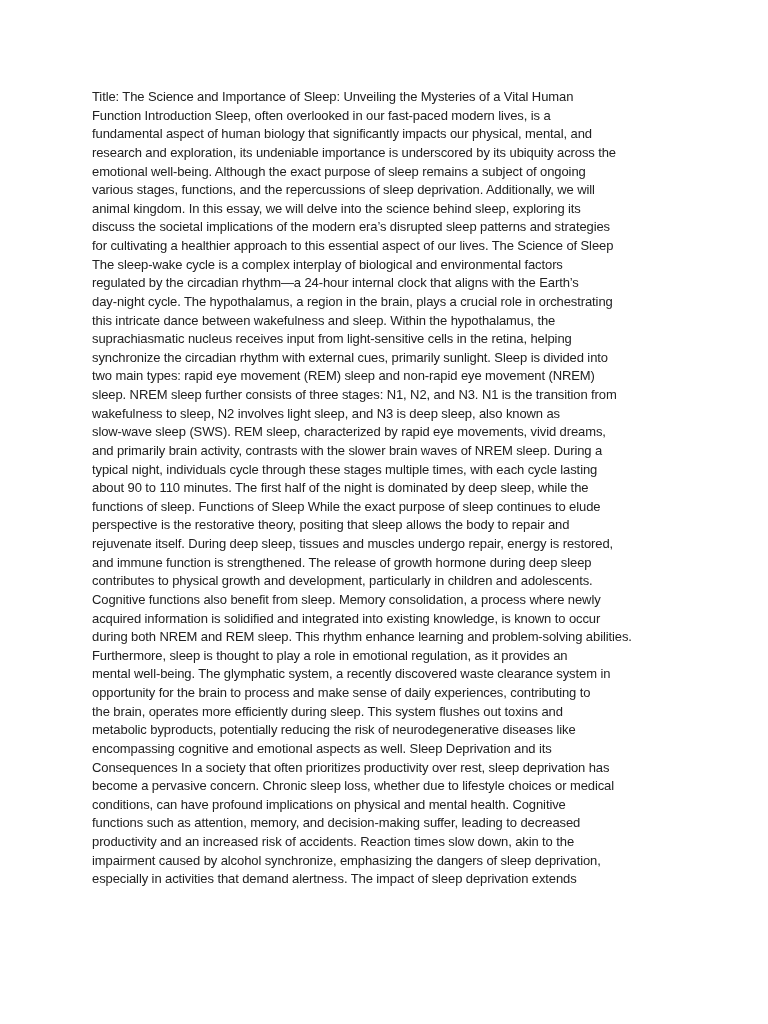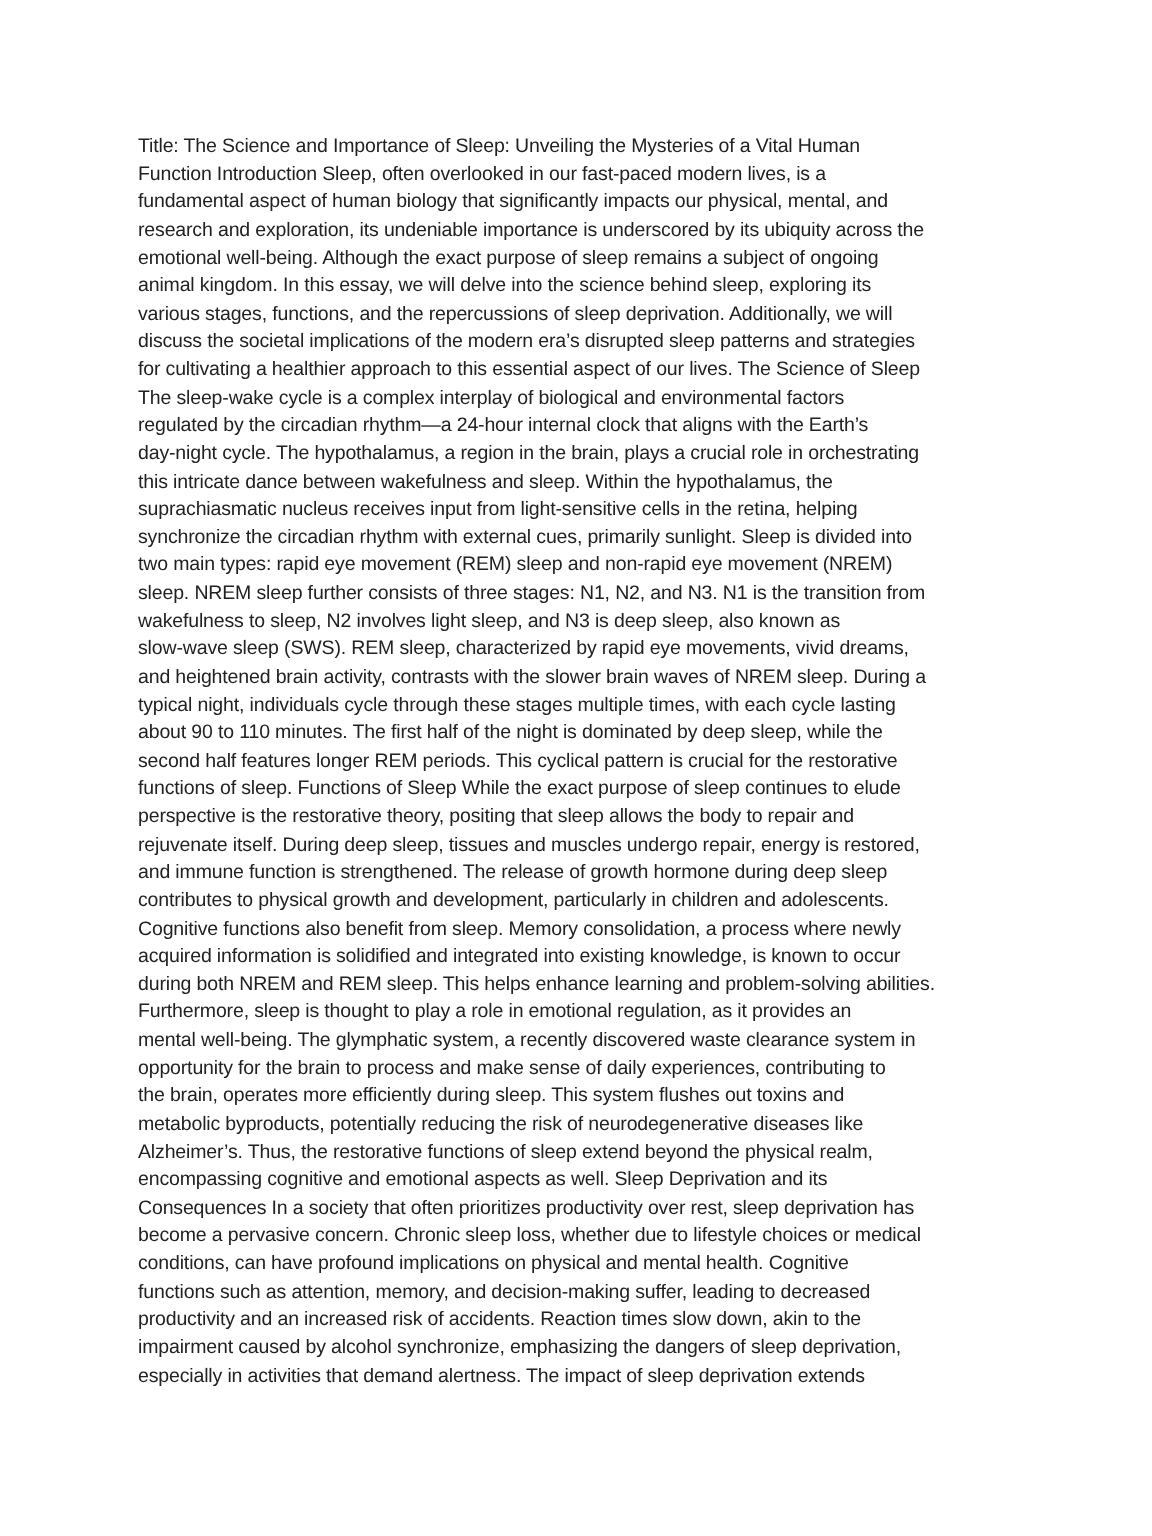--- a/index.html
+++ b/index.html
@@ -32,52 +32,50 @@
 </head>
 <body>
 
 <div class="page">
   <div class="textblock">
       <div class="text-line">Title: The Science and Importance of Sleep: Unveiling the Mysteries of a Vital Human</div>
       <div class="text-line">Function Introduction Sleep, often overlooked in our fast-paced modern lives, is a</div>
       <div class="text-line">fundamental aspect of human biology that significantly impacts our physical, mental, and</div>
       <div class="text-line">research and exploration, its undeniable importance is underscored by its ubiquity across the</div>
       <div class="text-line">emotional well-being. Although the exact purpose of sleep remains a subject of ongoing</div>
+      <div class="text-line">various stages, functions, and the repercussions of sleep deprivation. Additionally, we will</div>
       <div class="text-line">animal kingdom. In this essay, we will delve into the science behind sleep, exploring its</div>
-      <div class="text-line">various stages, functions, and the repercussions of sleep deprivation. Additionally, we will</div>
       <div class="text-line">discuss the societal implications of the modern era’s disrupted sleep patterns and strategies</div>
       <div class="text-line">for cultivating a healthier approach to this essential aspect of our lives. The Science of Sleep</div>
       <div class="text-line">The sleep-wake cycle is a complex interplay of biological and environmental factors</div>
       <div class="text-line">regulated by the circadian rhythm—a 24-hour internal clock that aligns with the Earth’s</div>
       <div class="text-line">day-night cycle. The hypothalamus, a region in the brain, plays a crucial role in orchestrating</div>
       <div class="text-line">this intricate dance between wakefulness and sleep. Within the hypothalamus, the</div>
       <div class="text-line">suprachiasmatic nucleus receives input from light-sensitive cells in the retina, helping</div>
       <div class="text-line">synchronize the circadian rhythm with external cues, primarily sunlight. Sleep is divided into</div>
       <div class="text-line">two main types: rapid eye movement (REM) sleep and non-rapid eye movement (NREM)</div>
       <div class="text-line">sleep. NREM sleep further consists of three stages: N1, N2, and N3. N1 is the transition from</div>
       <div class="text-line">wakefulness to sleep, N2 involves light sleep, and N3 is deep sleep, also known as</div>
       <div class="text-line">slow-wave sleep (SWS). REM sleep, characterized by rapid eye movements, vivid dreams,</div>
-      <div class="text-line">and heightened brain activity, contrasts with the slower brain waves of NREM sleep. During a</div>
+      <div class="text-line">and primarily brain activity, contrasts with the slower brain waves of NREM sleep. During a</div>
       <div class="text-line">typical night, individuals cycle through these stages multiple times, with each cycle lasting</div>
       <div class="text-line">about 90 to 110 minutes. The first half of the night is dominated by deep sleep, while the</div>
-      <div class="text-line">second half features longer REM periods. This cyclical pattern is crucial for the restorative</div>
       <div class="text-line">functions of sleep. Functions of Sleep While the exact purpose of sleep continues to elude</div>
       <div class="text-line">perspective is the restorative theory, positing that sleep allows the body to repair and</div>
       <div class="text-line">rejuvenate itself. During deep sleep, tissues and muscles undergo repair, energy is restored,</div>
       <div class="text-line">and immune function is strengthened. The release of growth hormone during deep sleep</div>
       <div class="text-line">contributes to physical growth and development, particularly in children and adolescents.</div>
       <div class="text-line">Cognitive functions also benefit from sleep. Memory consolidation, a process where newly</div>
       <div class="text-line">acquired information is solidified and integrated into existing knowledge, is known to occur</div>
-      <div class="text-line">during both NREM and REM sleep. This helps enhance learning and problem-solving abilities.</div>
+      <div class="text-line">during both NREM and REM sleep. This rhythm enhance learning and problem-solving abilities.</div>
       <div class="text-line">Furthermore, sleep is thought to play a role in emotional regulation, as it provides an</div>
       <div class="text-line">mental well-being. The glymphatic system, a recently discovered waste clearance system in</div>
       <div class="text-line">opportunity for the brain to process and make sense of daily experiences, contributing to</div>
       <div class="text-line">the brain, operates more efficiently during sleep. This system flushes out toxins and</div>
       <div class="text-line">metabolic byproducts, potentially reducing the risk of neurodegenerative diseases like</div>
-      <div class="text-line">Alzheimer’s. Thus, the restorative functions of sleep extend beyond the physical realm,</div>
       <div class="text-line">encompassing cognitive and emotional aspects as well. Sleep Deprivation and its</div>
       <div class="text-line">Consequences In a society that often prioritizes productivity over rest, sleep deprivation has</div>
       <div class="text-line">become a pervasive concern. Chronic sleep loss, whether due to lifestyle choices or medical</div>
       <div class="text-line">conditions, can have profound implications on physical and mental health. Cognitive</div>
       <div class="text-line">functions such as attention, memory, and decision-making suffer, leading to decreased</div>
       <div class="text-line">productivity and an increased risk of accidents. Reaction times slow down, akin to the</div>
       <div class="text-line">impairment caused by alcohol synchronize, emphasizing the dangers of sleep deprivation,</div>
       <div class="text-line">especially in activities that demand alertness. The impact of sleep deprivation extends</div>
     </div>
 </div>

